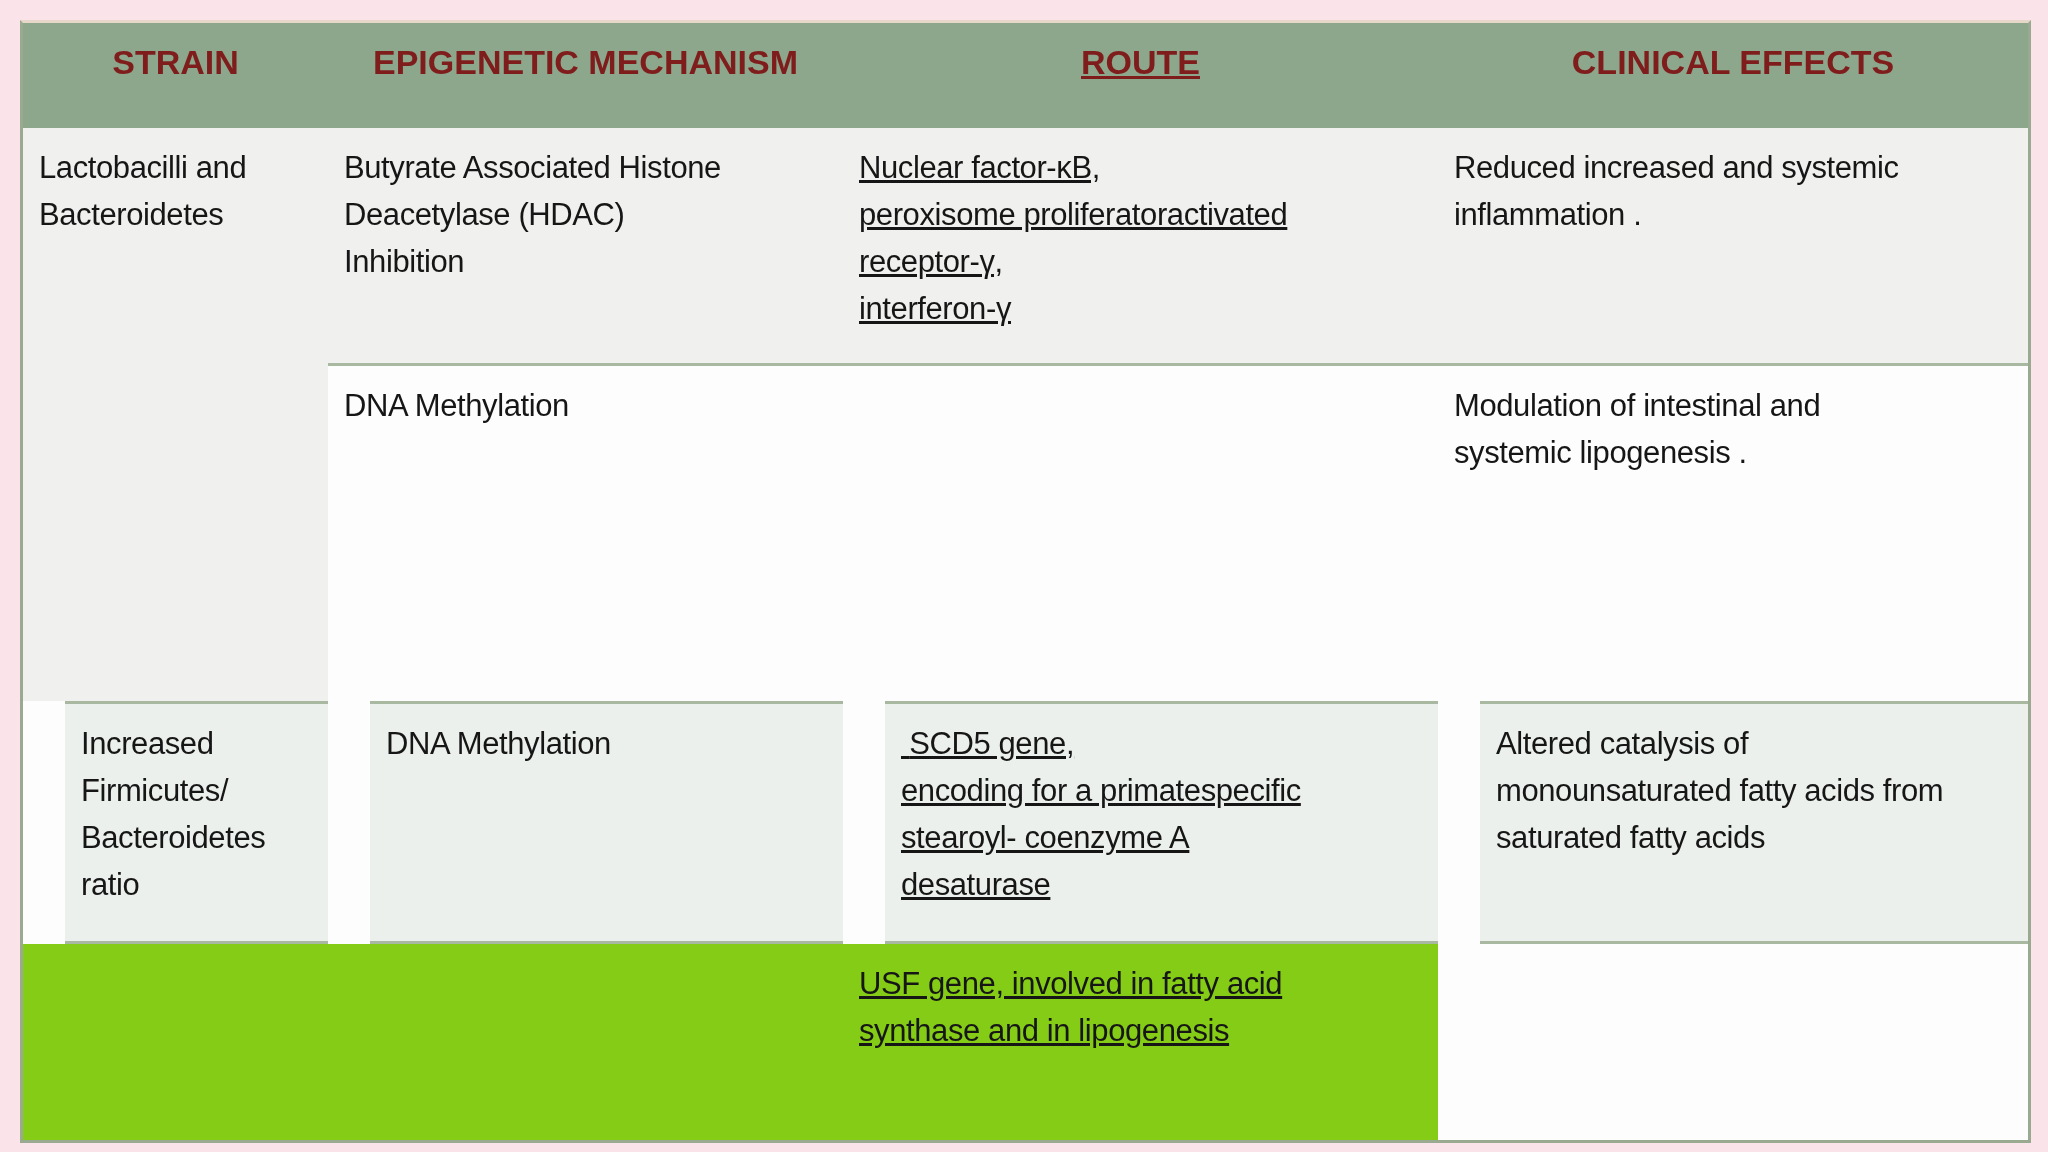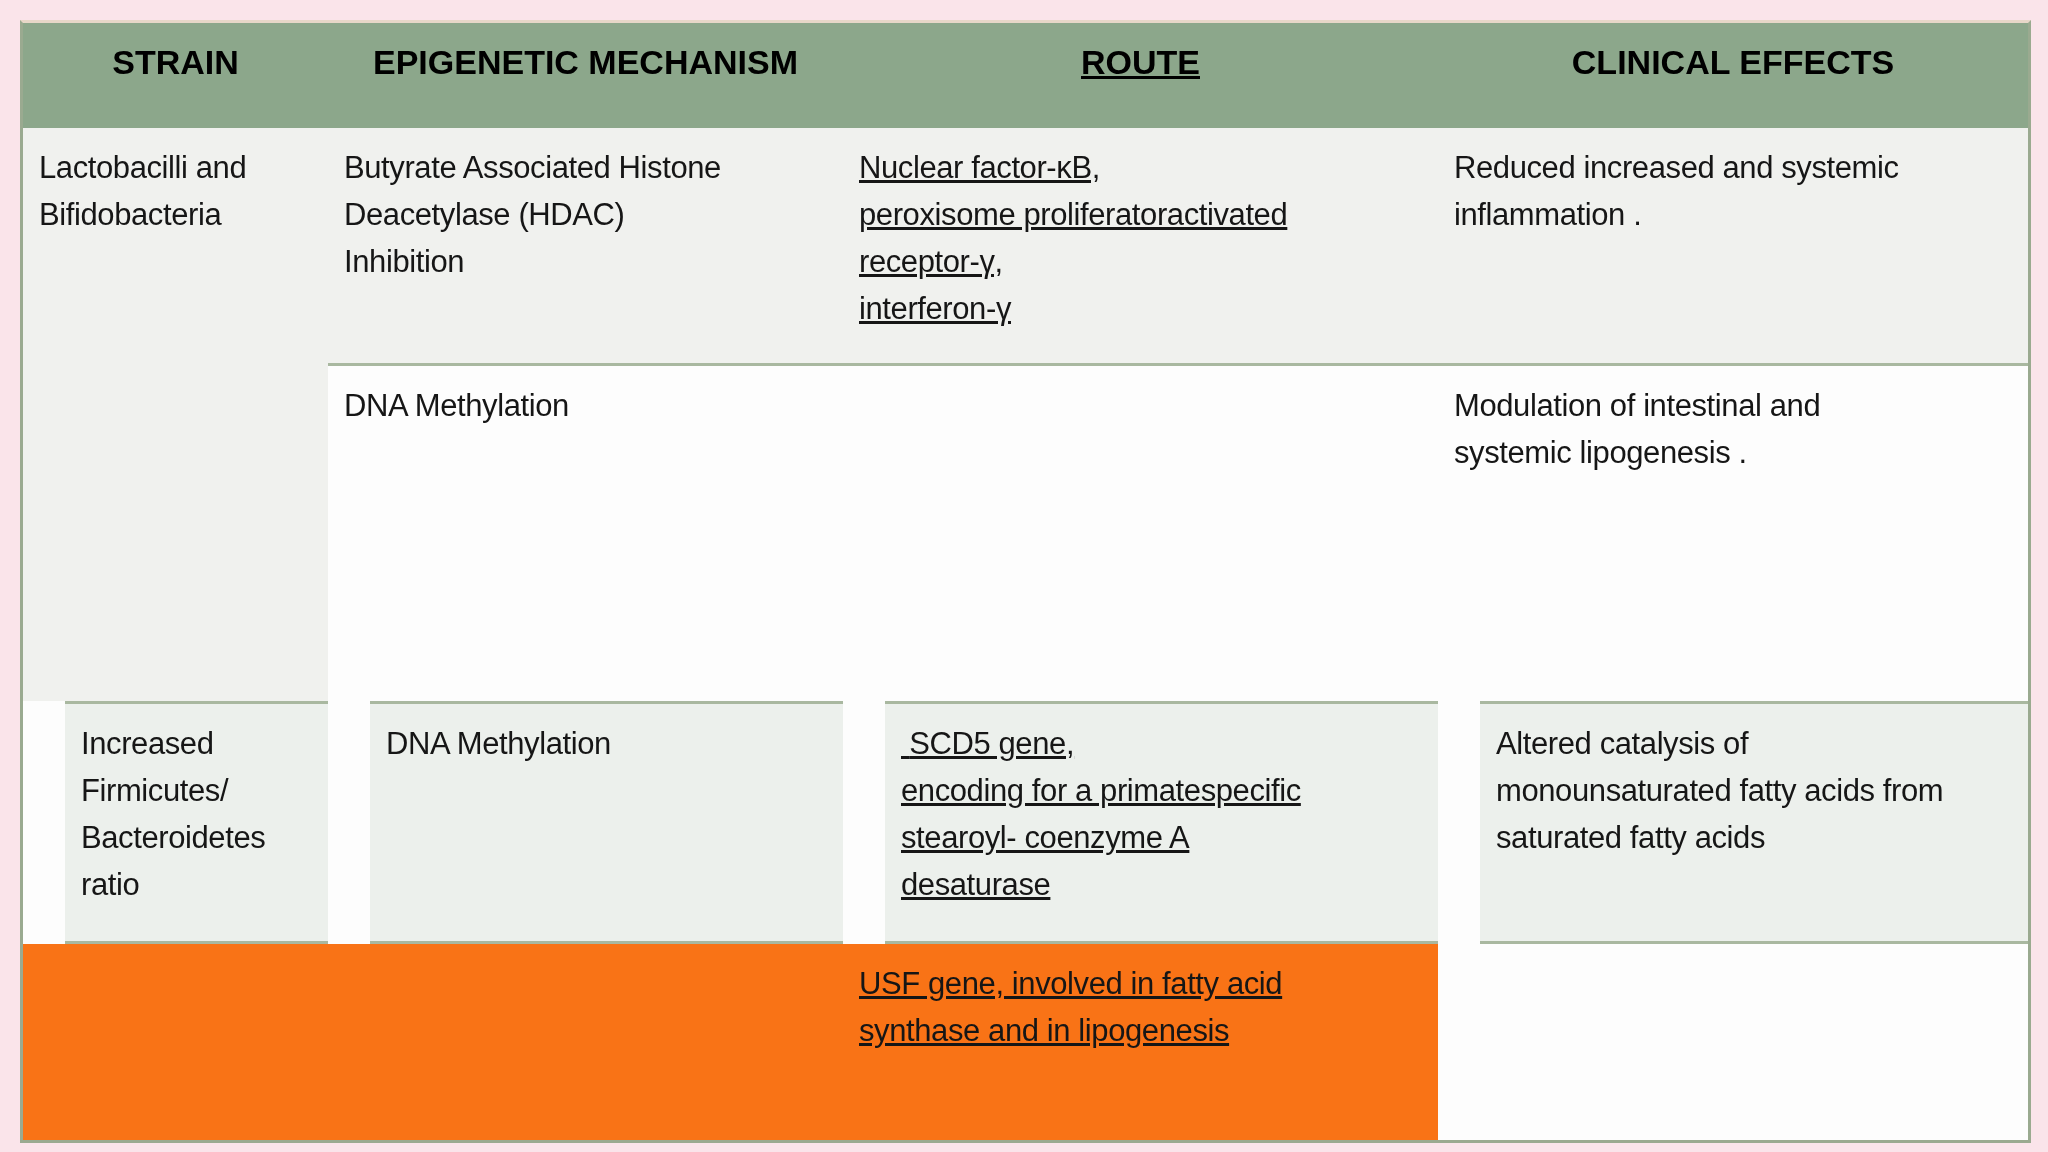--- a/index.html
+++ b/index.html
@@ -26,52 +26,52 @@
     padding:16px 14px 0 16px;
     font-size:31px;
     line-height:47px;
     letter-spacing:-0.4px;
     color:#161616;
     white-space:pre-wrap;
     overflow:hidden;
   }
   .th{
     background:#8ca78b;
-    color:#000000;
+    color:#7f1d1d;
     font-weight:bold;
     font-size:34px;
     letter-spacing:0;
     display:flex;
     justify-content:center;
     align-items:flex-start;
     padding:16px 8px 0 8px;
     box-sizing:border-box;
     white-space:nowrap;
   }
   .row1{background:#f0f1ee;}
   .row1.sub{border-bottom:3px solid #a9b8a0;}
   .row2{background:#fdfdfd;}
   .row3{background:#ecf0ec;border-top:3px solid #a9b8a0;border-bottom:3px solid #a9b8a0;margin-left:42px;}
-  .row4{background:#f97316;}
+  .row4{background:#84cc16;}
   .strain-merged{grid-column:1;grid-row:2 / span 2;background:#f0f1ee;}
   .c1{grid-column:1;} .c2{grid-column:2;} .c3{grid-column:3;text-decoration:underline;} .c4{grid-column:4;}
   .gr1{grid-row:2;} .gr2{grid-row:3;} .gr3{grid-row:4;} .gr4{grid-row:5;}
 </style>
 </head>
 <body>
 
 <div class="tbl">
 
   <div class="cell th c1" style="grid-row:1">STRAIN</div>
   <div class="cell th c2" style="grid-row:1">EPIGENETIC MECHANISM</div>
   <div class="cell th c3" style="grid-row:1">ROUTE</div>
   <div class="cell th c4" style="grid-row:1">CLINICAL EFFECTS</div>
 
   <div class="cell strain-merged">Lactobacilli and
-Bifidobacteria</div>
+Bacteroidetes</div>
   <div class="cell row1 sub c2 gr1">Butyrate Associated Histone
 Deacetylase (HDAC)
 Inhibition</div>
   <div class="cell row1 sub c3 gr1">Nuclear factor-κB,
 peroxisome proliferatoractivated
 receptor-γ,
 interferon-γ</div>
   <div class="cell row1 sub c4 gr1">Reduced increased and systemic
 inflammation .</div>
 

